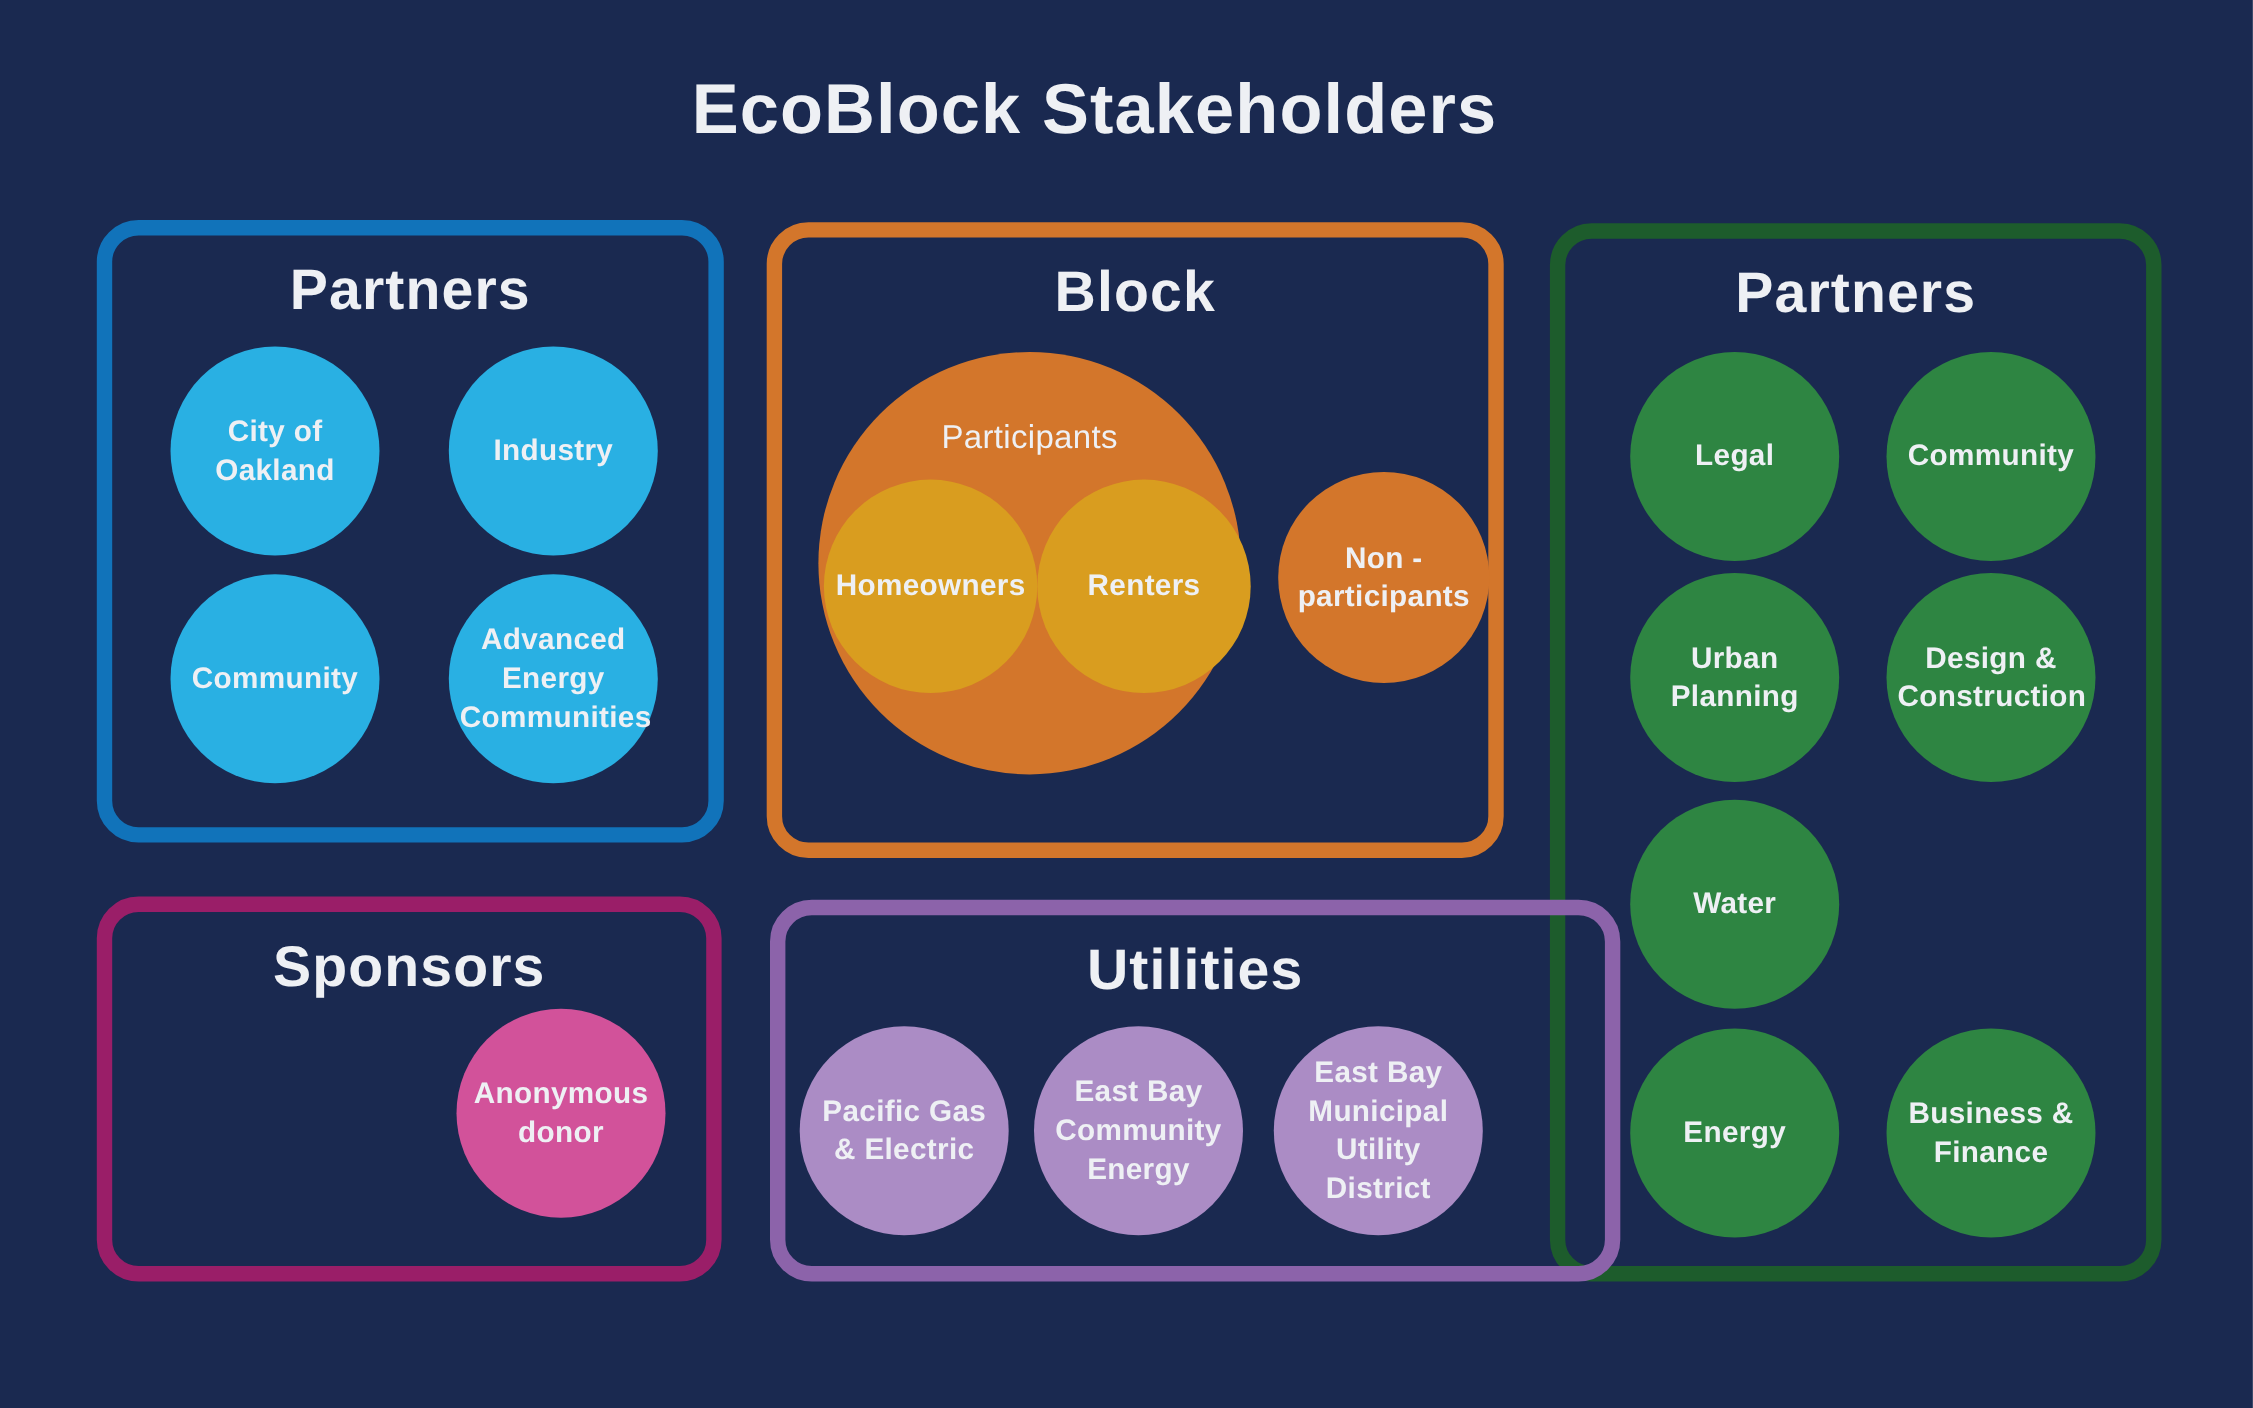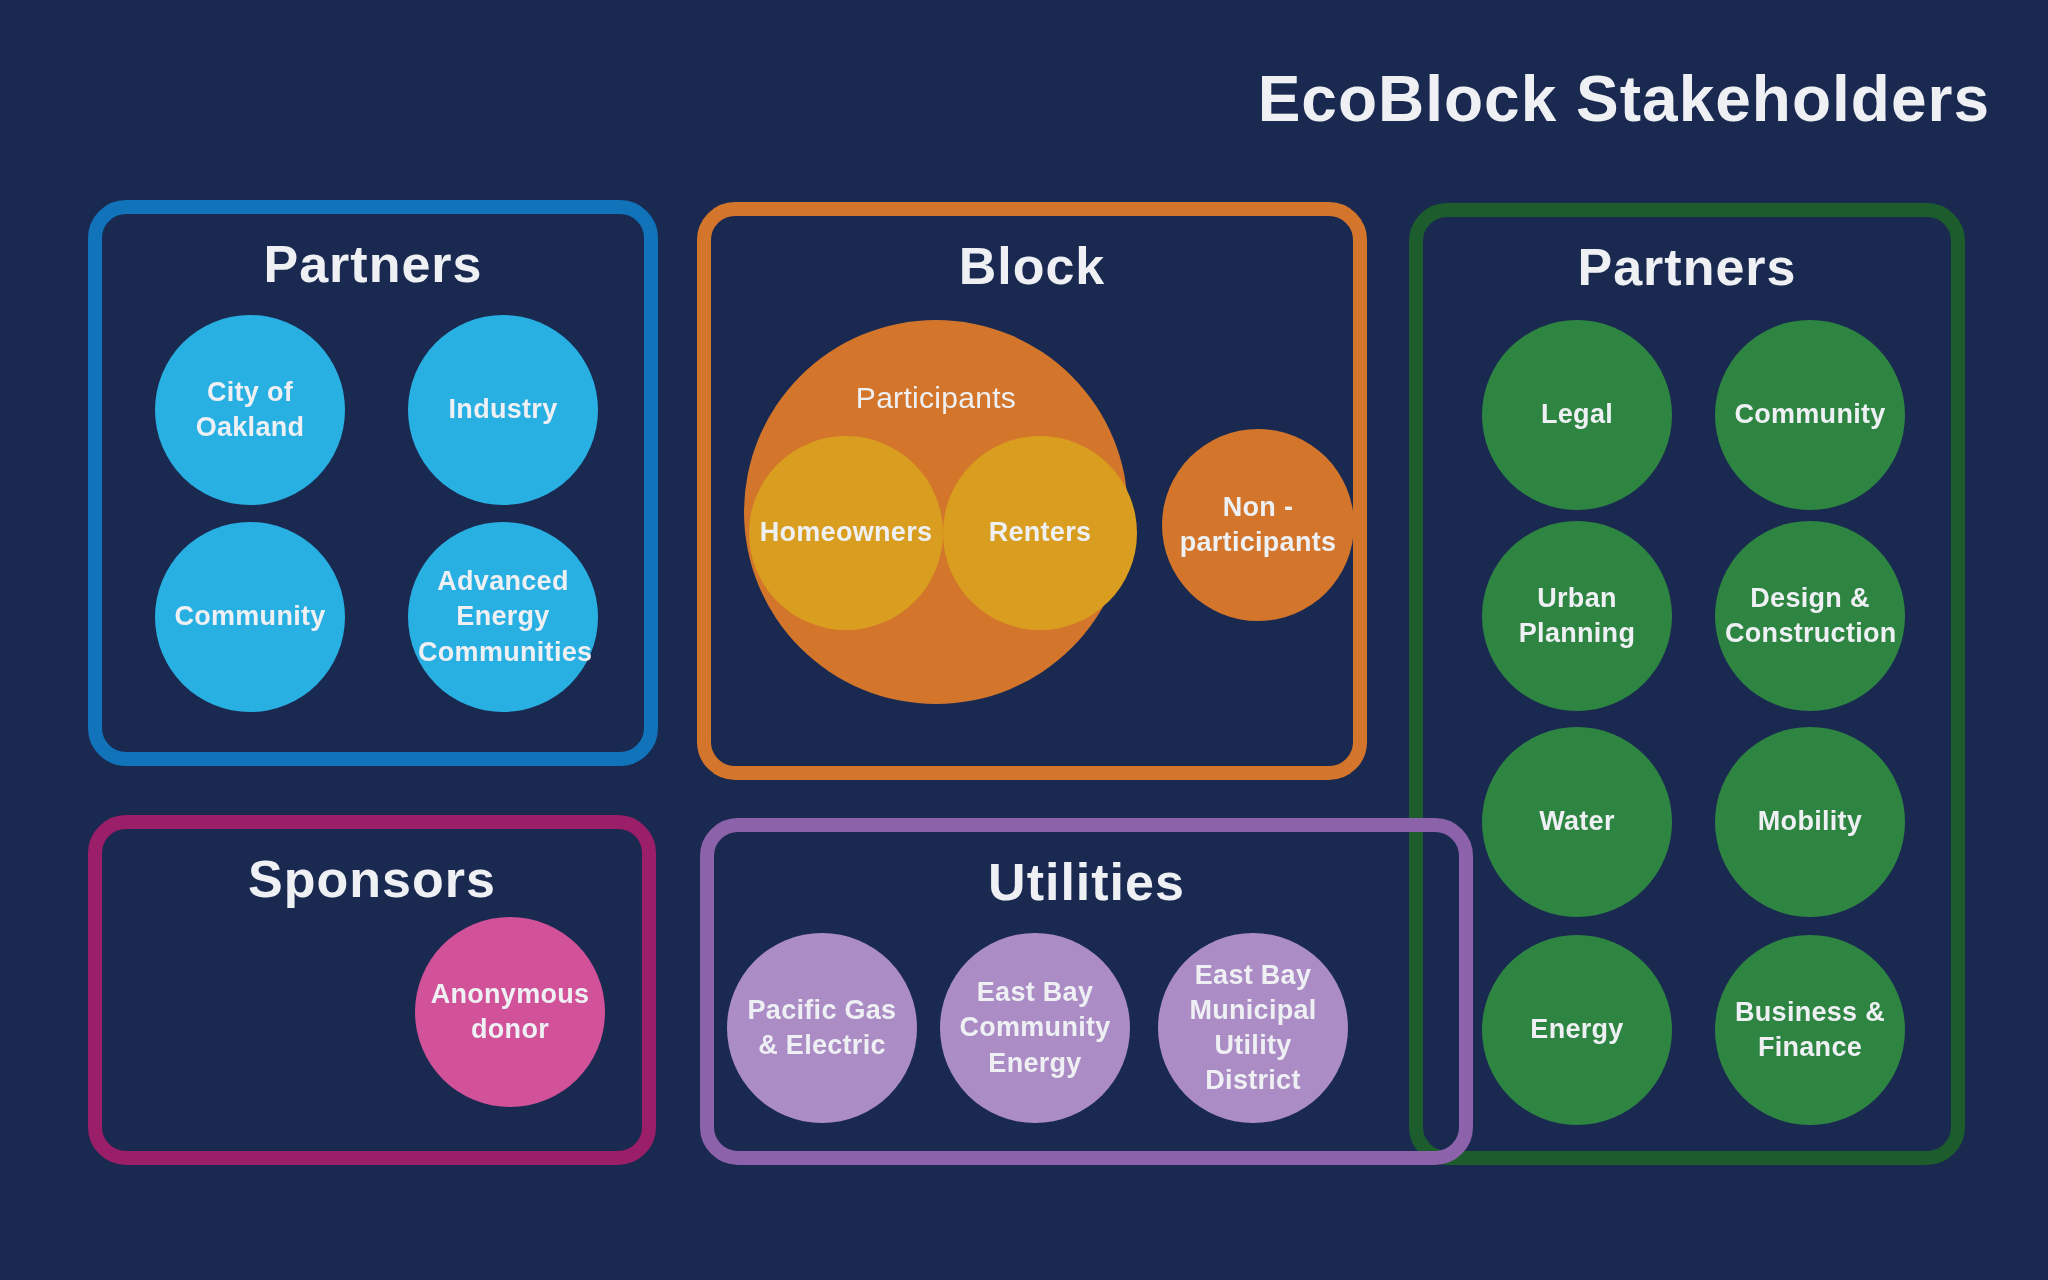--- a/index.html
+++ b/index.html
@@ -7,21 +7,21 @@
     width:2048px;height:1280px;overflow:hidden;
     font-family:"Liberation Sans", sans-serif;
     position:relative;
   }
   .canvas{
     position:absolute;inset:0;
     width:2048px;height:1280px;
   }
   .main-title{
     position:absolute;top:62px;left:0;width:1990px;
-    margin:0;text-align:right;
+    margin:0;text-align:center;
     font-size:64px;font-weight:bold;letter-spacing:1px;
   }
   .box{
     position:absolute;
     border:14px solid #888;
     border-radius:38px;
     box-sizing:border-box;
   }
   .box-title{
     position:absolute;top:20px;left:0;width:100%;
@@ -117,23 +117,20 @@
     </div>
     <div class="circle r2 col1" style="background-color: rgb(46, 133, 66);">
       <span>Urban Planning</span>
     </div>
     <div class="circle r2 col2" style="background-color: rgb(46, 133, 66);">
       <span>Design &amp; Construction</span>
     </div>
     <div class="circle r3 col1" style="background-color: rgb(46, 133, 66);">
       <span>Water</span>
     </div>
-    <div class="circle r3 col2" style="background-color: rgb(46, 133, 66);">
-      <span>Mobility</span>
-    </div>
     <div class="circle r4 col1" style="background-color: rgb(46, 133, 66);">
       <span>Energy</span>
     </div>
     <div class="circle r4 col2" style="background-color: rgb(46, 133, 66);">
       <span>Business &amp; Finance</span>
     </div>
   </section>
 
   <section class="box sponsors" style="border-color: rgb(154, 30, 104);">
     <h2 class="box-title">Sponsors</h2>

